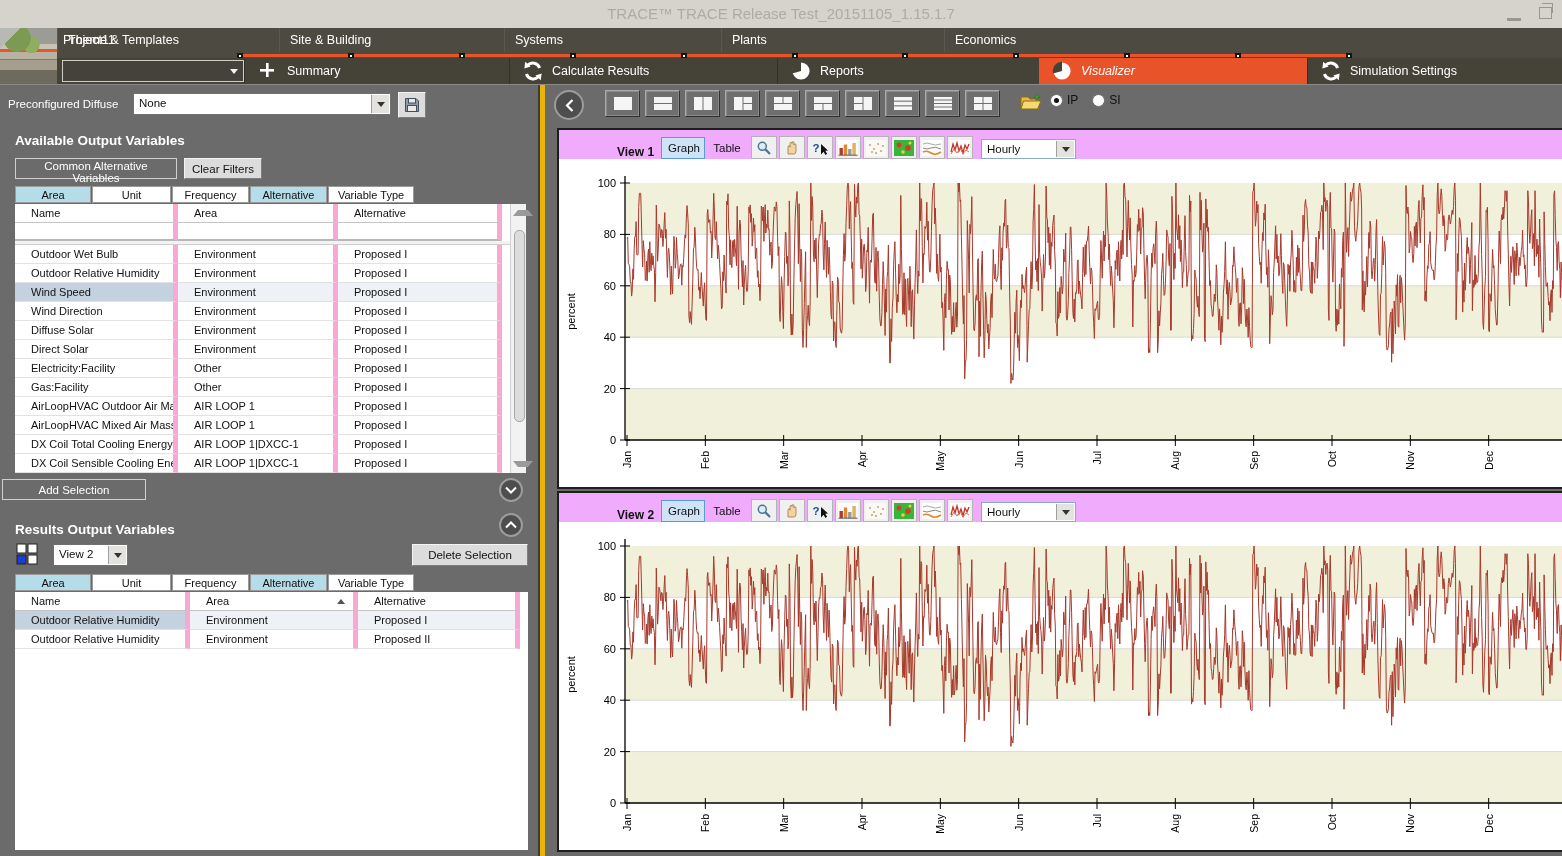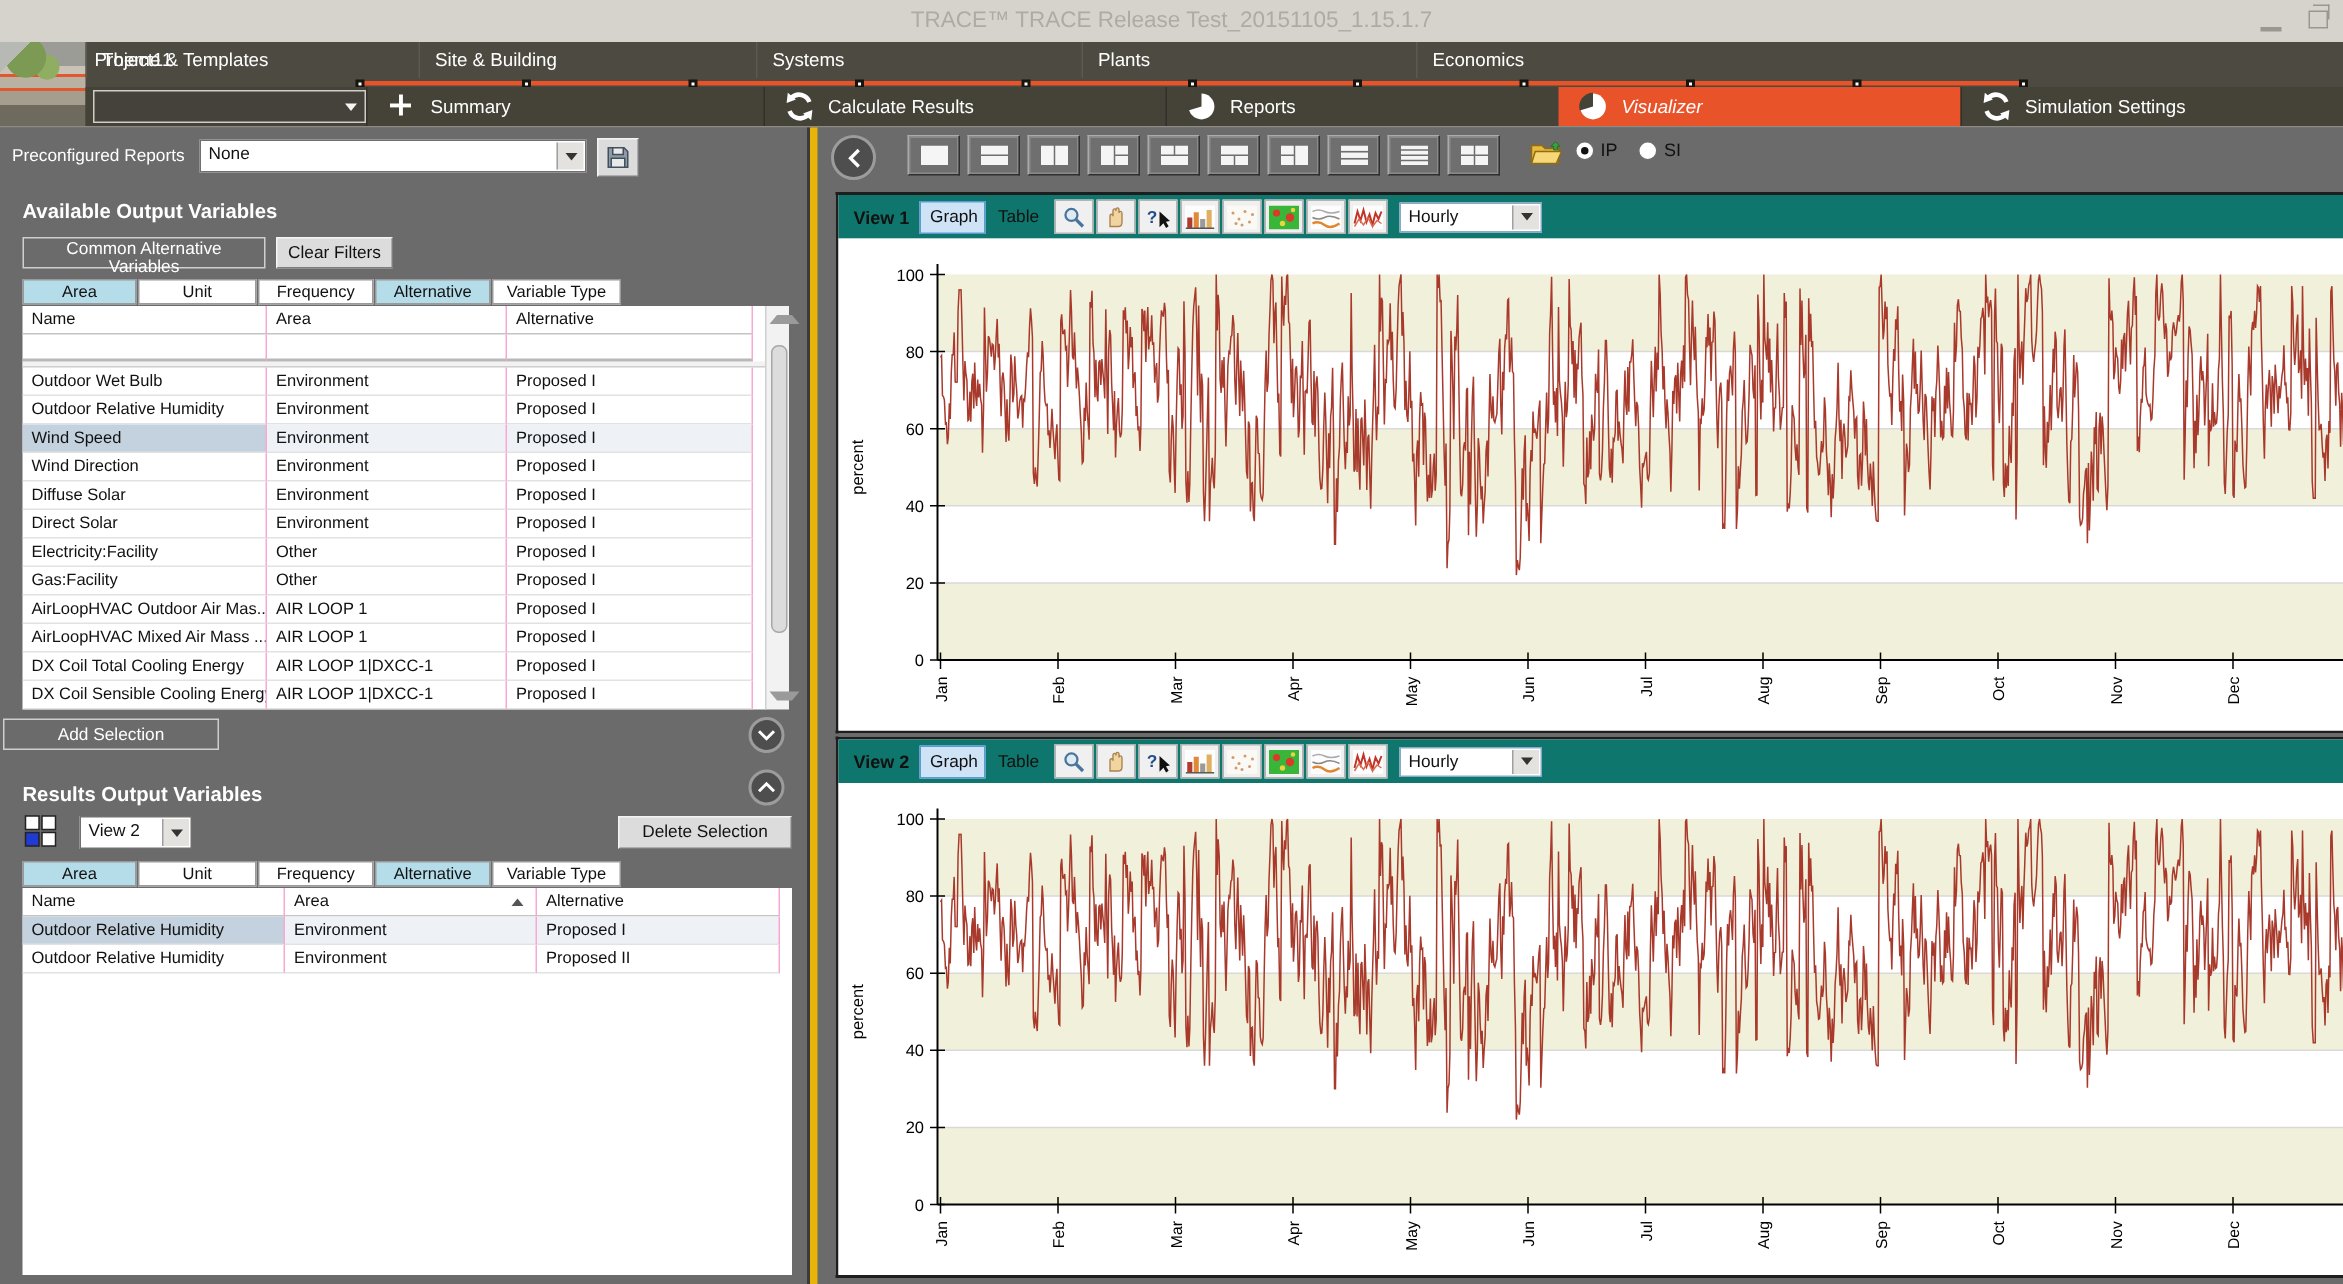--- a/index.html
+++ b/index.html
@@ -62,21 +62,21 @@
   .ftabs.s{left:15px;top:489px;}
   .ftab{height:17px;line-height:17px;text-align:center;font-size:11px;background:#fff;color:#111;border:1px solid #9a9a9a;box-sizing:border-box;}
   .ftab.on{background:#b5dce9;}
   .table{position:absolute;background:#fff;font-size:11px;color:#111;overflow:hidden;}
   .table.avail{left:15px;top:119px;width:495px;height:269px;}
   .table.selt{left:15px;top:507px;width:513px;bottom:6px;}
   .thead,.trow,.frow{display:flex;}
   .thead .tcell{height:19px;line-height:19px;border-bottom:1px solid #c4c4c4;}
   .frow .tcell{height:18px;border-bottom:2px solid #b8b8b8;}
   .trow .tcell{height:19px;line-height:19px;border-bottom:1px solid #e2e2e2;}
-  .tcell{padding-left:6px;box-sizing:border-box;border-right:1px solid #f9a8d4;white-space:nowrap;overflow:hidden;position:relative;}
+  .tcell{padding-left:16px;box-sizing:border-box;border-right:5px solid #f9a8d4;white-space:nowrap;overflow:hidden;position:relative;}
   .trow.sel .tcell{background:#eef2f6;}
   .trow.sel .tcell.selname{background:#c3d2de;}
   .gapline{height:3px;background:#f2f2f2;border-bottom:1px solid #cfcfcf;}
   .sort-up{position:absolute;right:8px;top:7px;width:0;height:0;border-left:4px solid transparent;border-right:4px solid transparent;border-bottom:5px solid #555;}
   
   .vscroll{position:absolute;left:510px;top:119px;width:15px;height:269px;background:#f2f2f2;border-left:1px solid #d0d0d0;}
   .vs-arrow{position:absolute;left:2px;width:10px;height:0;border-left:5px solid transparent;border-right:5px solid transparent;}
   .vs-up{top:6px;border-bottom:6px solid #9a9a9a;}
   .vs-dn{bottom:6px;border-top:6px solid #9a9a9a;}
   .vs-thumb{position:absolute;left:2.5px;top:26px;width:9px;height:190px;background:#dcdcdc;border:1px solid #a8a8a8;border-radius:5px;}
@@ -91,21 +91,21 @@
   
   .right-panel{position:absolute;left:540px;top:0;right:0;bottom:0;background:#6b6b6b;border-left:5px solid #eab308;}
   .cb-back{left:9px;top:5px;width:30px;height:30px;}
   .layout-btn{position:absolute;top:5px;width:33px;height:25px;background:#6f6f6f;border:1px solid;border-color:#aaaaaa #2f2f2f #2f2f2f #aaaaaa;box-shadow:inset 0 0 0 1px #8a8a8a;display:flex;align-items:center;justify-content:center;}
   .folder-btn{position:absolute;left:472px;top:4px;width:28px;height:26px;display:flex;align-items:center;justify-content:center;}
   .radio-row{position:absolute;left:505px;top:8px;display:flex;gap:14px;align-items:center;}
   .radio{display:flex;align-items:center;gap:4px;font-size:12px;color:#111;}
   .radio .rb{width:13px;height:13px;border-radius:50%;background:#fff;border:1px solid #6e6e6e;box-sizing:border-box;position:relative;}
   .radio.on .rb:after{content:"";position:absolute;left:3px;top:3px;width:5px;height:5px;border-radius:50%;background:#111;}
   .view-panel{position:absolute;left:12px;right:0;height:361px;background:#fff;border:2px solid #1e1e1e;border-right:none;box-sizing:border-box;}
-  .view-header{position:absolute;left:0;right:0;top:0;height:29px;background:#0f766e;border-bottom:1px solid #d8d8d8;display:flex;align-items:center;}
+  .view-header{position:absolute;left:0;right:0;top:0;height:29px;background:#f0abfc;border-bottom:1px solid #d8d8d8;display:flex;align-items:flex-end;padding-left:48px;}
   .view-title{font-weight:bold;font-size:12px;color:#111;margin-left:10px;width:44px;}
   .vbtn{height:22px;width:44px;font-size:11.5px;font-family:inherit;border:1px solid transparent;background:transparent;color:#111;}
   .vbtn.on{background:#cfe3f7;border-color:#5b9bd5;}
   .tool-btn{width:26px;height:23px;margin-left:2px;background:#f0f0f0;border:1px solid #b4b4b4;display:inline-flex;align-items:center;justify-content:center;box-sizing:border-box;}
   .tool-btn:first-of-type{margin-left:14px;}
   .wsel.hourly{width:95px;height:20px;margin-left:8px;border-color:#8aa8c8;}
   .chart-box{position:absolute;left:0;right:0;top:29px;bottom:0;background:#fff;}
   .icon svg,.grid-icon svg,.tool-btn svg,.layout-btn svg,.folder-btn svg,.save svg,.circle-btn svg{display:block;}
 </style>
 </head>
@@ -219,21 +219,21 @@
           </svg>
         </span>
         <span>Simulation Settings</span>
       </div>
     </div>
 </div>
 
 <div class="main">
 
   <div class="left-panel">
-    <span class="lbl">Preconfigured Reports</span>
+    <span class="lbl">Preconfigured Diffuse</span>
     <div class="wsel preconf">
       <span class="wsel-text">None</span>
       <span class="wsel-btn">
           <i class="tri-down"></i>
         </span>
     </div>
     <span class="bevel-btn save">
       <span>
           <svg width="16" height="16" viewBox="0 0 16 16">
             <path d="M1.5 1.5h10.5l2.5 2.5v10.5H1.5z" fill="#8f9aa8" stroke="#42505e"></path>

